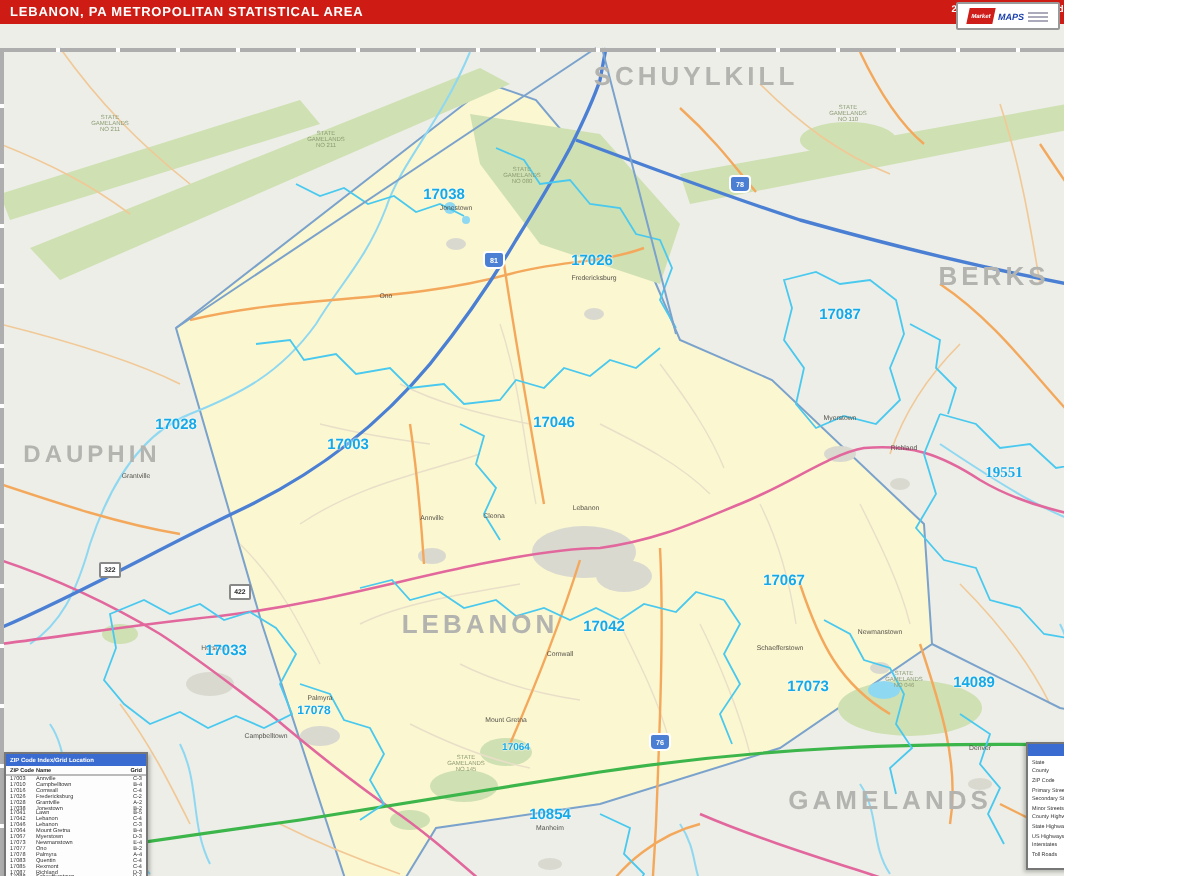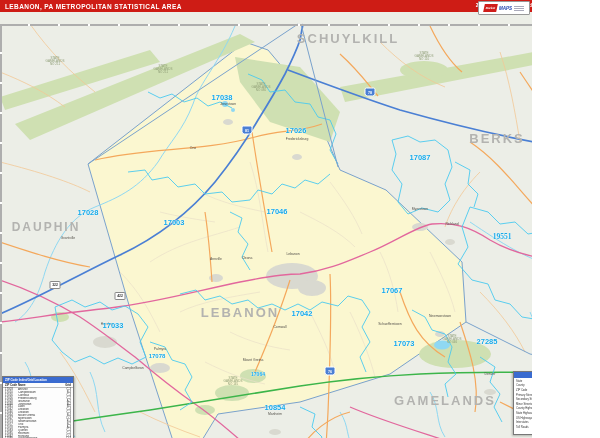--- a/index.html
+++ b/index.html
@@ -315,21 +315,21 @@
         <div class="zip-label" style="left: 296px; top: 118px; font-size: 7.5px;">17026</div>
         <div class="zip-label" style="left: 420px; top: 145px; font-size: 7.5px;">17087</div>
         <div class="zip-label" style="left: 88px; top: 200px; font-size: 7.5px;">17028</div>
         <div class="zip-label" style="left: 174px; top: 210px; font-size: 7.5px;">17003</div>
         <div class="zip-label" style="left: 277px; top: 199px; font-size: 7.5px;">17046</div>
         <div class="zip-label" style="left: 502px; top: 224px; font-size: 7.5px; font-family: Liberation Serif, serif;">19551</div>
         <div class="zip-label" style="left: 392px; top: 278px; font-size: 7.5px;">17067</div>
         <div class="zip-label" style="left: 302px; top: 301px; font-size: 7.5px;">17042</div>
         <div class="zip-label" style="left: 113px; top: 313px; font-size: 7.5px;">17033</div>
         <div class="zip-label" style="left: 404px; top: 331px; font-size: 7.5px;">17073</div>
-        <div class="zip-label" style="left: 487px; top: 329px; font-size: 7.5px;">27285</div>
+        <div class="zip-label" style="left: 487px; top: 329px; font-size: 7.5px;">14089</div>
         <div class="zip-label" style="left: 157px; top: 344px; font-size: 6px;">17078</div>
         <div class="zip-label" style="left: 258px; top: 362px; font-size: 5px;">17064</div>
         <div class="zip-label" style="left: 275px; top: 395px; font-size: 7.5px;">10854</div>
       </div>
     <div id="shield-layer">
         <div class="shield interstate" style="left: 247px; top: 118px;">81</div>
         <div class="shield interstate" style="left: 370px; top: 80px;">78</div>
         <div class="shield interstate" style="left: 330px; top: 359px;">76</div>
         <div class="shield us" style="left: 120px; top: 284px;">422</div>
         <div class="shield us" style="left: 55px; top: 273px;">322</div>

